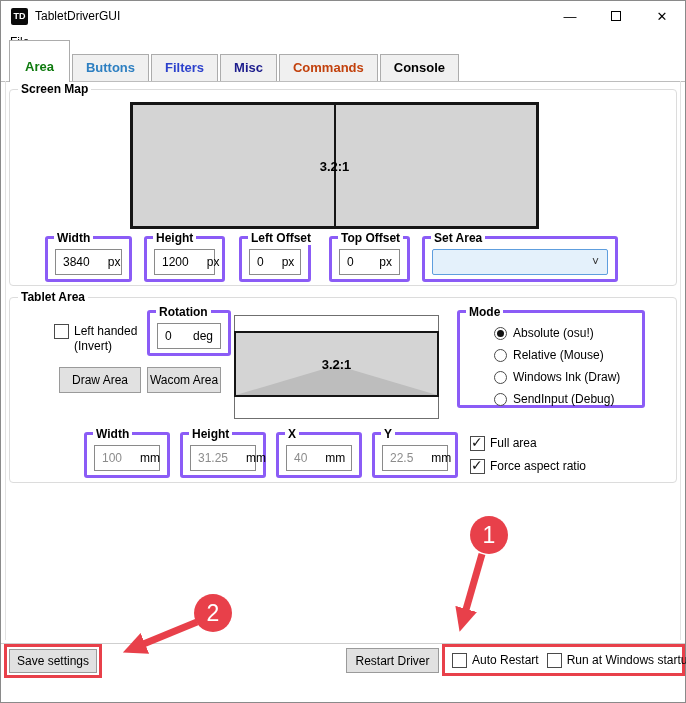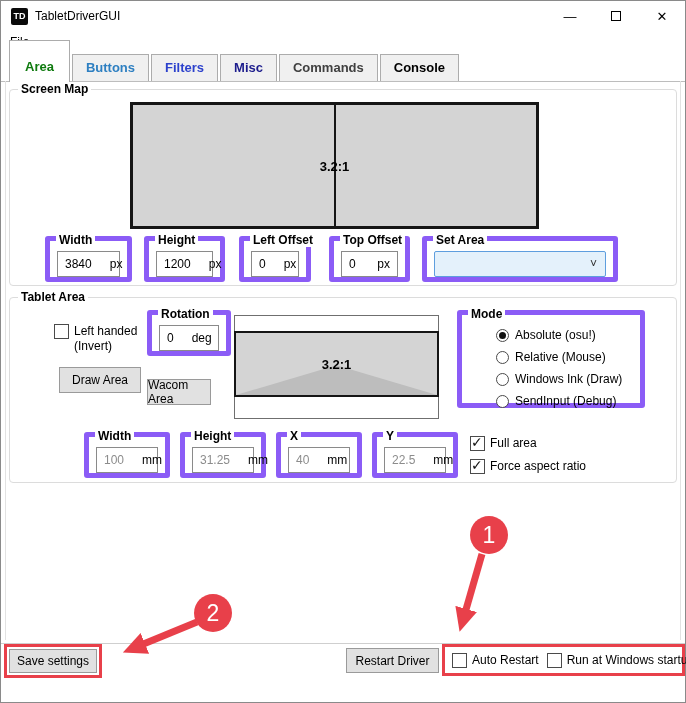--- a/index.html
+++ b/index.html
@@ -39,21 +39,21 @@
   .content-sep { position: absolute; top: 80px; left: 0; right: 0;
     border-top: 1px solid #bdbdbd; }
   .page-edge-l { position: absolute; top: 80px; bottom: 62px; left: 4px;
     border-left: 1px solid #e2e2e2; }
   .page-edge-r { position: absolute; top: 80px; bottom: 62px; right: 4px;
     border-right: 1px solid #e2e2e2; }
   
   .groupbox { position: absolute; border: 1px solid #dcdcdc; border-radius: 4px; }
   .groupbox > .legend { position: absolute; top: -8px; left: 8px; background: #fff;
     padding: 0 3px; font-weight: bold; font-size: 12px; white-space: nowrap; }
-  .mini-gb { position: absolute; border: 5px solid #8b5cf6; border-radius: 3px; height: 46px; }
+  .mini-gb { position: absolute; border: 3px solid #8b5cf6; border-radius: 3px; height: 46px; }
   .mini-gb > .legend { position: absolute; top: -8px; left: 6px; background: #fff;
     padding: 0 3px; font-weight: bold; font-size: 12px; white-space: nowrap; }
   .field { position: absolute; left: 7px; right: 7px; top: 10px; height: 26px;
     border: 1px solid #8a8a8a; background: #fff; display: flex;
     align-items: center; justify-content: space-between; padding: 0 7px; gap: 18px; }
   .field .val { font-size: 12px; }
   .field .unit { font-size: 12px; }
   .field.disabled .val { color: #8c8c8c; }
   
   #gb-screenmap { left: 8px; top: 88px; width: 668px; height: 197px; }
@@ -75,21 +75,21 @@
     position: relative; flex: 0 0 auto; }
   .checkbox .mark { position: absolute; left: 0px; top: -3px; font-size: 14px;
     font-weight: bold; color: #111; }
   .cb-row { position: absolute; display: flex; align-items: flex-start; }
   .cb-label { margin-left: 5px; line-height: 15px; }
   #lefthand-row { left: 44px; top: 26px; }
   #gb-rotation { left: 137px; top: 12px; width: 84px; }
   .btn { background: #e1e1e1; border: 1px solid #9a9a9a; font-size: 12px;
     display: flex; align-items: center; justify-content: center; position: absolute; }
   #btn-draw { left: 49px; top: 69px; width: 82px; height: 26px; }
-  #btn-wacom { left: 137px; top: 69px; width: 64px; height: 26px; margin-top: 12px; }
+  #btn-wacom { left: 137px; top: 69px; width: 74px; height: 26px; }
   .viz-outer { position: absolute; left: 224px; top: 17px; width: 205px; height: 104px;
     border: 1px solid #6f6f6f; background: #fff; }
   .viz-inner { position: absolute; left: -1px; right: -1px; top: 15px; height: 66px;
     background: #d4d4d4; border: 2px solid #151515; }
   .viz-triangle { position: absolute; left: 0; right: 0; top: 0; bottom: 0;
     background: #bdbdbd; clip-path: polygon(50% 52%, 0 100%, 100% 100%); }
   #gb-mode { left: 447px; top: 12px; width: 188px; height: 98px; padding-left: 24px; }
   .radio-row { display: flex; align-items: center; height: 22px; padding-left: 10px; }
   .radio-rows { padding-top: 9px; }
   .radio { width: 13px; height: 13px; border: 1px solid #4a4a4a; border-radius: 50%;
@@ -154,21 +154,21 @@
 
   <div class="menubar">
     <div class="menu-item">File</div>
   </div>
 
   <div class="tabstrip">
     <div class="tab active" style="color: rgb(14, 122, 14);">Area</div>
     <div class="tab" style="color: rgb(45, 127, 193);">Buttons</div>
     <div class="tab" style="color: rgb(44, 65, 204);">Filters</div>
     <div class="tab" style="color: rgb(28, 28, 140);">Misc</div>
-    <div class="tab" style="color: #404040;">Commands</div>
+    <div class="tab" style="color: #c2410c;">Commands</div>
     <div class="tab" style="color: rgb(0, 0, 0);">Console</div>
   </div>
   <div class="content-sep"></div>
   <div class="page-edge-l"></div>
   <div class="page-edge-r"></div>
 
   <div class="groupbox" id="gb-screenmap">
     <div class="legend">Screen Map</div>
 
     <div class="screen-rect">

